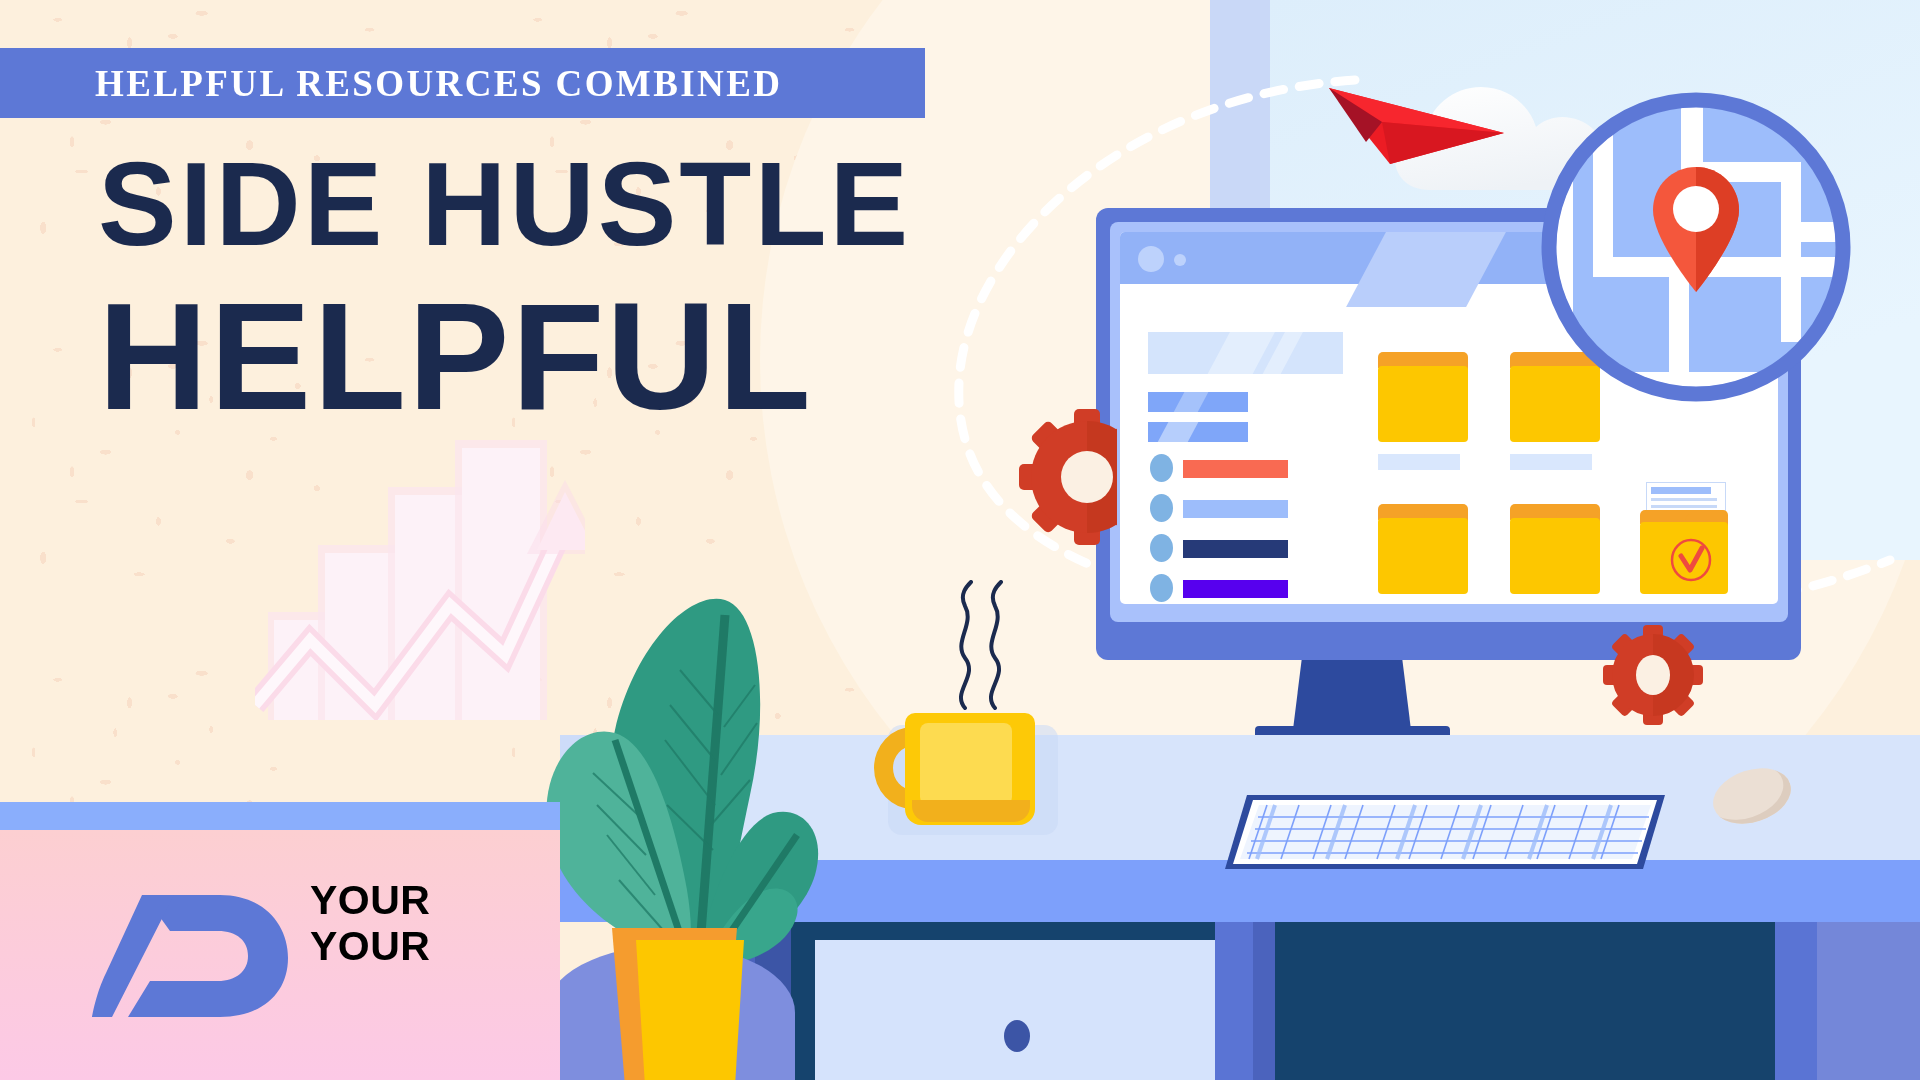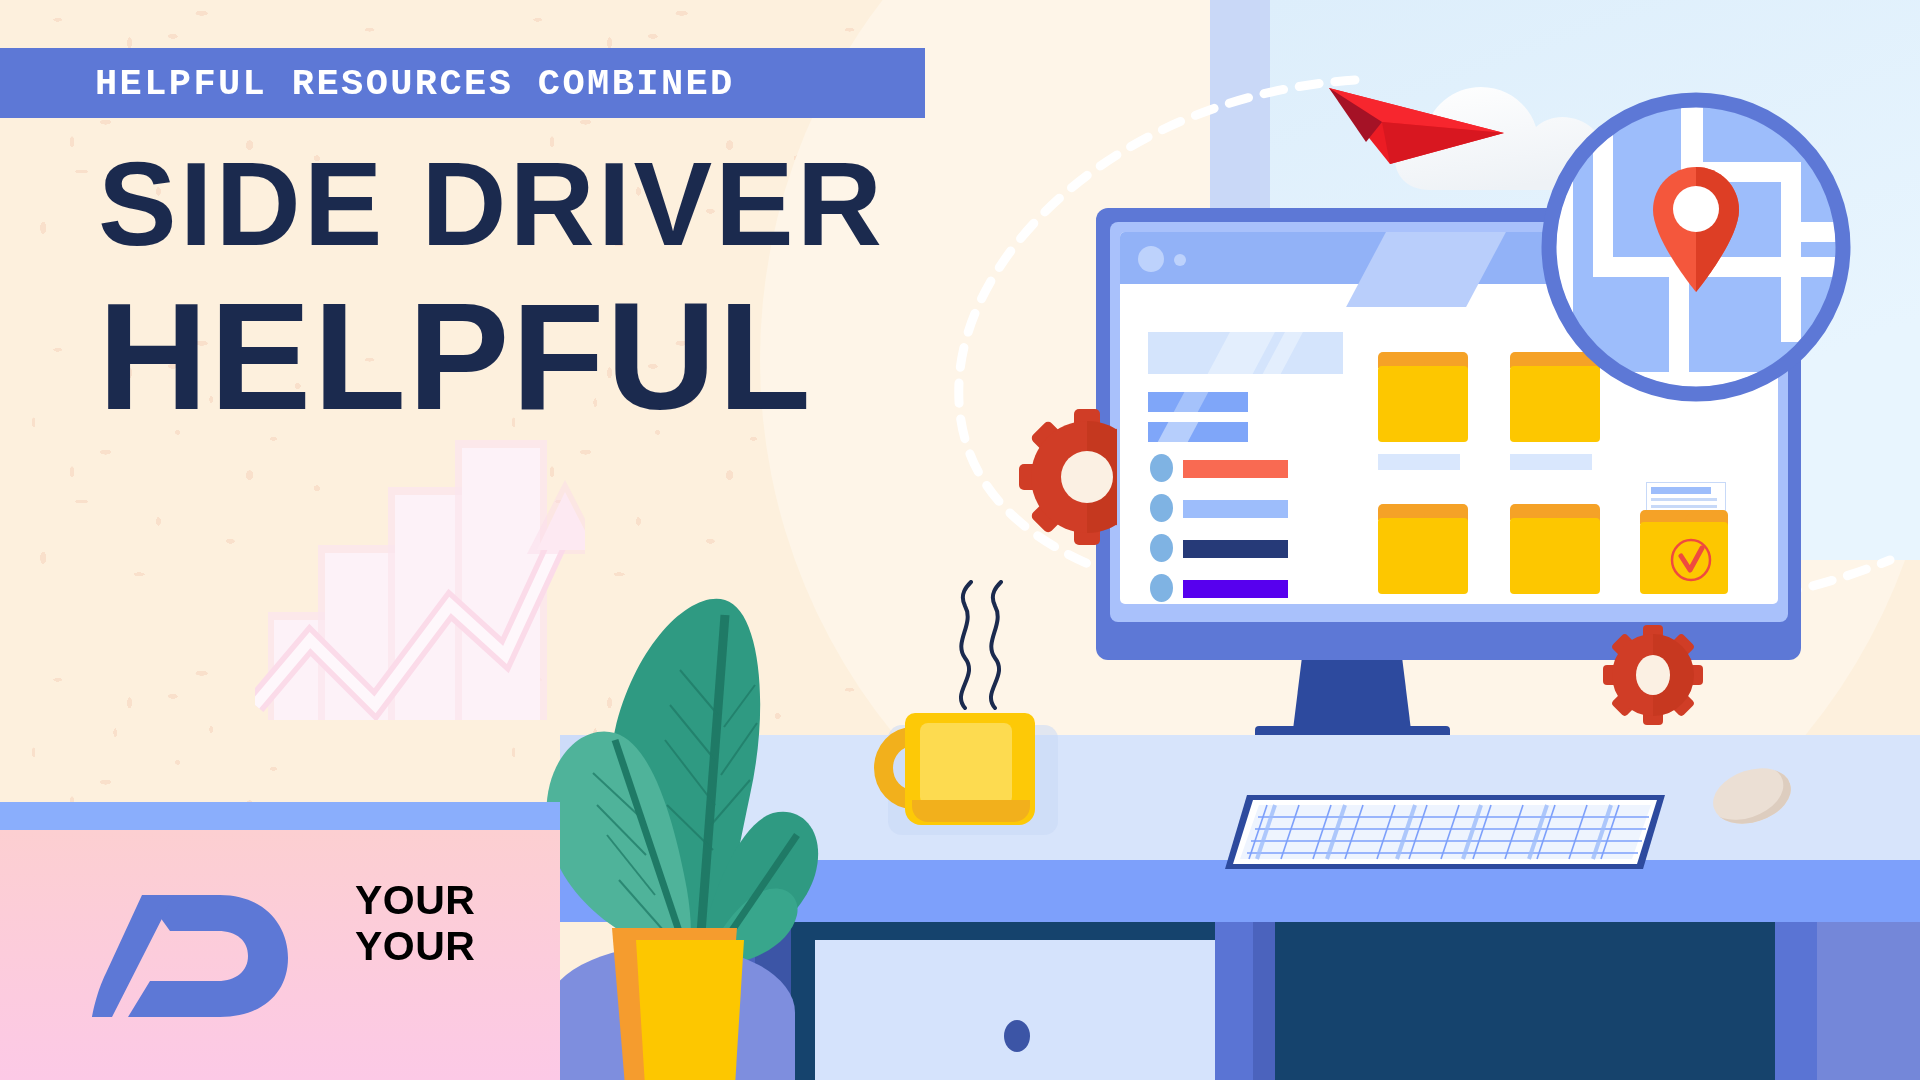--- a/index.html
+++ b/index.html
@@ -48,21 +48,21 @@
       background:linear-gradient(160deg,#ddeefb 0%, #e8f5fe 70%);}
 
   
   #headline-band{
     left:0;top:48px;width:925px;height:70px;background:#5d78d6;
   }
   #headline-text{
     left:95px;top:60px;width:830px;height:48px;
     color:#ffffff;font-size:37px;font-weight:bold;letter-spacing:2.4px;
     line-height:48px;white-space:nowrap;
-    font-family:Liberation Mono, monospace;
+    font-family:Liberation Serif, serif;
   }
 
   
   #title-1{
     left:98px;top:148px;width:840px;
     color:#1b2a4e;font-size:118px;font-weight:bold;letter-spacing:3px;
     line-height:112px;white-space:nowrap;
   }
   #title-2{
     left:98px;top:282px;width:840px;
@@ -77,21 +77,21 @@
 
   
   #strip-blue{left:0;top:802px;width:560px;height:28px;background:#8aaefc;}
   #strip-pink{left:0;top:830px;width:560px;height:250px;
       background:linear-gradient(180deg,#fccfd1 0%, #fcc9e6 100%);}
 
   
   #logo-mark{left:92px;top:885px;width:200px;height:140px;}
   #logo-text{left:310px;top:880px;width:250px;color:#000;
       font-size:41px;font-weight:bold;line-height:41px;letter-spacing:.5px;}
-  #logo-text div{margin-bottom:5px;margin-left:45px;}
+  #logo-text div{margin-bottom:5px;}
 
   
   #desk-top{left:560px;top:735px;width:1360px;height:125px;background:#d7e4fb;}
   #desk-top-left{left:560px;top:735px;width:120px;height:125px;background:#cddcf9;}
   #desk-edge{left:560px;top:860px;width:1360px;height:62px;background:#7da0fb;}
 
   
   #cab-dark{left:755px;top:922px;width:1165px;height:158px;background:#15436d;}
   #cab-dark2{left:1500px;top:922px;width:420px;height:158px;background:#16436c;}
   #cab-side-l{left:755px;top:922px;width:36px;height:158px;background:#3c55a6;}
@@ -197,21 +197,21 @@
   <svg class="abs" id="chart-line" viewBox="0 0 330 250">
     <polyline points="0,235 55,170 120,235 195,135 250,185 310,55" fill="none" stroke="#fbdbe9" stroke-width="22" stroke-linejoin="miter"></polyline>
     <polyline points="0,235 55,170 120,235 195,135 250,185 310,55" fill="none" stroke="#fef7fb" stroke-width="11" stroke-linejoin="miter"></polyline>
     <polygon points="310,22 340,80 282,80" fill="#fef7fb"></polygon>
     <polygon points="310,10 348,84 272,84" fill="#fbdbe9" opacity=".5"></polygon>
   </svg>
 
   <div class="abs" id="headline-band"></div>
   <div class="abs" id="headline-text">HELPFUL RESOURCES COMBINED</div>
 
-  <div class="abs" id="title-1">SIDE DRIVER</div>
+  <div class="abs" id="title-1">SIDE HUSTLE</div>
   <div class="abs" id="title-2">HELPFUL</div>
 
   <svg class="abs" id="dashpath" viewBox="0 0 1020 700">
     <path d="M455,40 C230,55 75,200 60,330 C45,470 170,540 340,565
              C560,595 820,590 990,520" fill="none" stroke="#ffffff" stroke-width="9" stroke-dasharray="20 16" stroke-linecap="round"></path>
   </svg>
 
   <svg class="abs" id="cloud" viewBox="0 0 260 115">
     <defs>
       <linearGradient id="cloudg" x1="0" y1="0" x2="0.4" y2="1">

